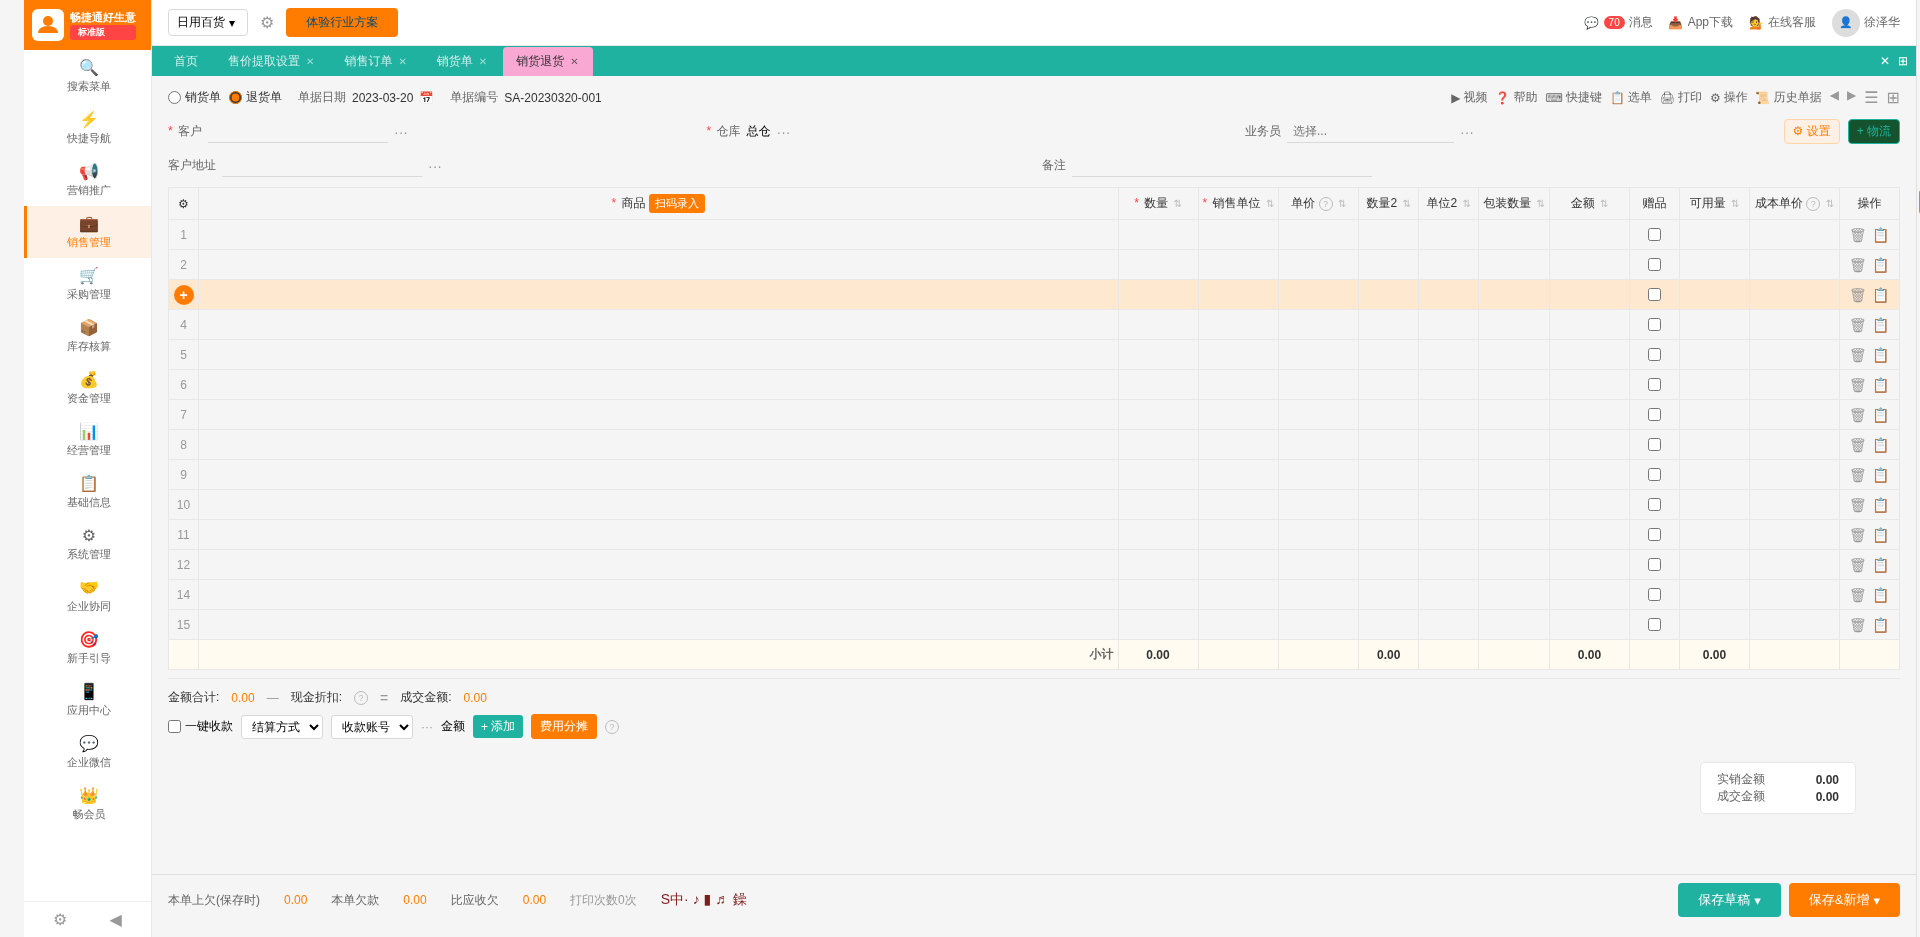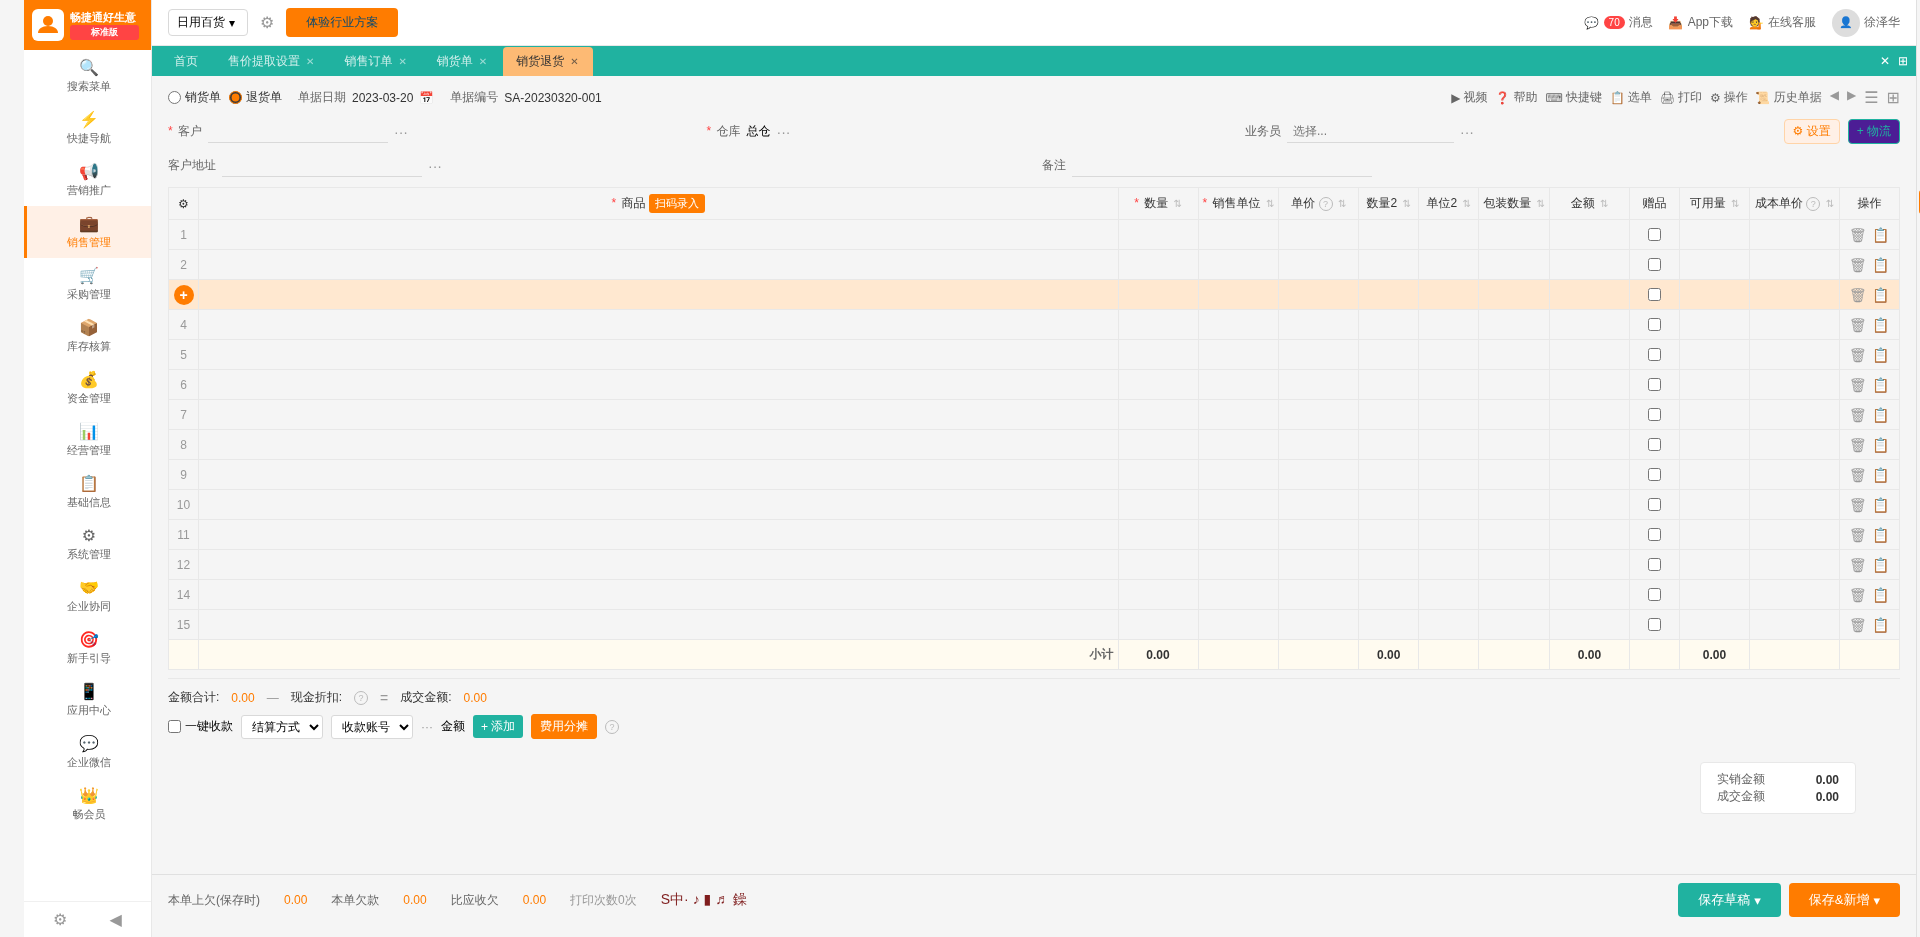--- a/index.html
+++ b/index.html
@@ -7,21 +7,21 @@
     
     
     .app-container { display: flex; height: 937px; width: 1920px; overflow: hidden; margin-left: 24px; }
     
     
     .sidebar { width: 128px; background: #fff; display: flex; flex-direction: column; border-right: 1px solid #e8e8e8; flex-shrink: 0; }
     .sidebar-logo { background: #ff7c00; padding: 10px 8px; display: flex; align-items: center; gap: 6px; color: white; font-size: 13px; font-weight: bold; height: 50px; }
     .sidebar-logo-icon { width: 32px; height: 32px; background: white; border-radius: 6px; display: flex; align-items: center; justify-content: center; }
     .sidebar-logo-icon svg { width: 24px; height: 24px; }
     .sidebar-logo-text { font-size: 11px; line-height: 1.3; }
-    .sidebar-badge { font-size: 9px; background: #ff4444; color: white; border-radius: 3px; padding: 1px 21px; }
+    .sidebar-badge { font-size: 9px; background: #ff4444; color: white; border-radius: 3px; padding: 1px 8px; }
     
     .sidebar-nav { flex: 1; overflow-y: auto; }
     .sidebar-item { display: flex; flex-direction: column; align-items: center; padding: 8px 4px; cursor: pointer; color: #666; font-size: 11px; gap: 2px; border-left: 3px solid transparent; }
     .sidebar-item.active { background: #fff0e6; color: #ff7c00; border-left-color: #ff7c00; }
     .sidebar-item-icon { font-size: 16px; }
     
     .sidebar-footer { padding: 8px; display: flex; justify-content: space-around; border-top: 1px solid #f0f0f0; }
     .sidebar-footer-btn { color: #999; cursor: pointer; font-size: 16px; }
     
     
@@ -34,41 +34,41 @@
     .topbar-settings { color: #999; cursor: pointer; font-size: 16px; }
     .btn-orange { background: #ff7c00; color: #0c4a6e; border: none; border-radius: 4px; padding: 6px 20px; font-size: 12px; cursor: pointer; }
     .topbar-right { display: flex; align-items: center; gap: 16px; color: #666; font-size: 12px; }
     .topbar-right-item { display: flex; align-items: center; gap: 4px; cursor: pointer; }
     .notification-badge { background: #ff4444; color: white; border-radius: 10px; padding: 1px 5px; font-size: 10px; }
     .user-avatar { width: 28px; height: 28px; background: #ddd; border-radius: 50%; display: flex; align-items: center; justify-content: center; font-size: 11px; color: #666; }
     
     
     .tabs-bar { background: #20b2a0; display: flex; align-items: center; padding: 0 8px; height: 30px; gap: 2px; }
     .tab { padding: 6px 14px; font-size: 12px; cursor: pointer; border-radius: 4px 4px 0 0; display: flex; align-items: center; gap: 6px; color: rgba(255,255,255,0.8); }
-    .tab.active { background: #fdba74; color: #333; padding-left: 13px; }
+    .tab.active { background: #f9a8d4; color: #333; padding-left: 13px; }
     .tab-close { font-size: 10px; color: inherit; opacity: 0.7; }
     .tabs-actions { margin-left: auto; display: flex; gap: 8px; color: white; }
     
     
     .form-header { display: flex; align-items: center; gap: 16px; margin-bottom: 12px; flex-wrap: wrap; }
     .radio-group { display: flex; align-items: center; gap: 8px; }
     .radio-item { display: flex; align-items: center; gap: 4px; cursor: pointer; color: #333; font-size: 12px; }
     .radio-item input[type="radio"] { accent-color: #ff7c00; }
     .form-field { display: flex; align-items: center; gap: 6px; font-size: 12px; color: #333; }
     
     
     .form-row { display: flex; gap: 16px; margin-bottom: 10px; align-items: center; flex-wrap: wrap; }
     .field-group { display: flex; align-items: center; gap: 6px; flex: 1; min-width: 200px; }
     .field-label { color: #666; font-size: 12px; white-space: nowrap; }
     .field-required { color: #ff4444; margin-right: 2px; }
     .field-input { border: none; border-bottom: 1px solid #d9d9d9; padding: 4px 6px; font-size: 12px; outline: none; min-width: 120px; color: #333; background: transparent; }
     .field-dots { color: #999; font-size: 14px; cursor: pointer; }
     .toolbar-btn { display: flex; align-items: center; gap: 3px; cursor: pointer; color: #666; font-size: 12px; }
     .settings-btn { background: #fff0e6; border: 1px solid #ffd4a8; border-radius: 4px; padding: 3px 8px; color: #ff7c00; font-size: 12px; cursor: pointer; }
-    .add-btn { background: #4c1d95; border: 1px solid #20b2a0; border-radius: 4px; padding: 3px 8px; color: #20b2a0; font-size: 12px; cursor: pointer; }
+    .add-btn { background: #14532d; border: 1px solid #20b2a0; border-radius: 4px; padding: 3px 8px; color: #20b2a0; font-size: 12px; cursor: pointer; }
     
     
     .data-table { width: 100%; border-collapse: collapse; font-size: 12px; }
     .data-table th { background: #f5f5f5; border: 1px solid #e8e8e8; padding: 6px 4px; text-align: center; color: #333; font-weight: normal; white-space: nowrap; position: sticky; top: 0; z-index: 1; }
     .data-table th.required::before { content: '*'; color: #ff4444; margin-right: 2px; }
     .data-table td { border: 1px solid #e8e8e8; padding: 4px; text-align: center; color: #333; height: 30px; }
     .data-table tr.active-row td { background: #ffe8d0; }
     .row-num { color: #999; }
     .col-gear { width: 30px; }
     .col-product { min-width: 140px; }

